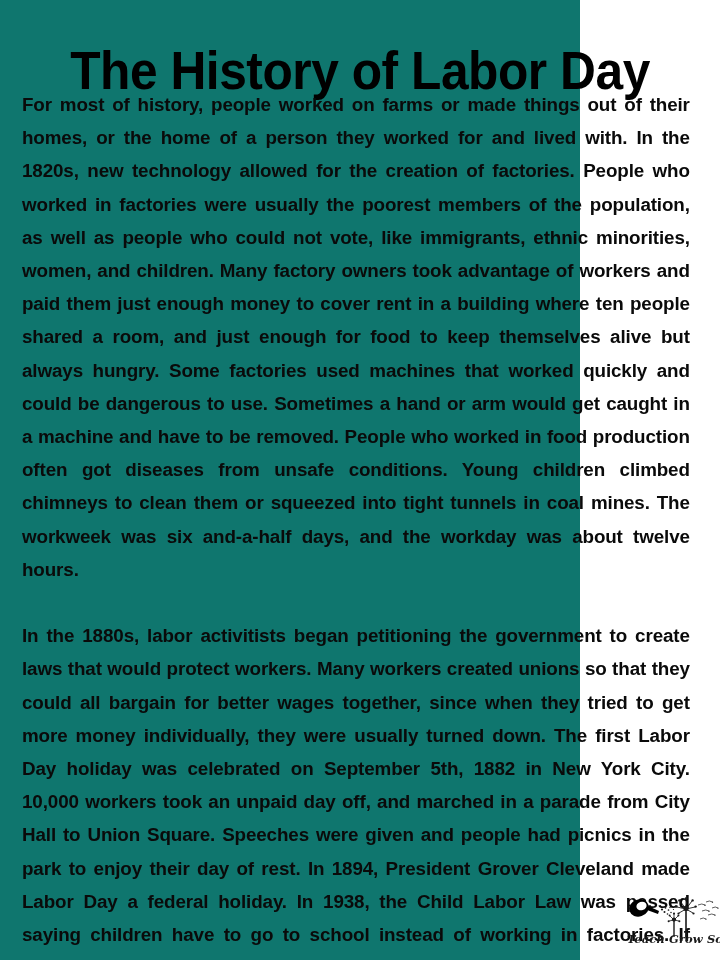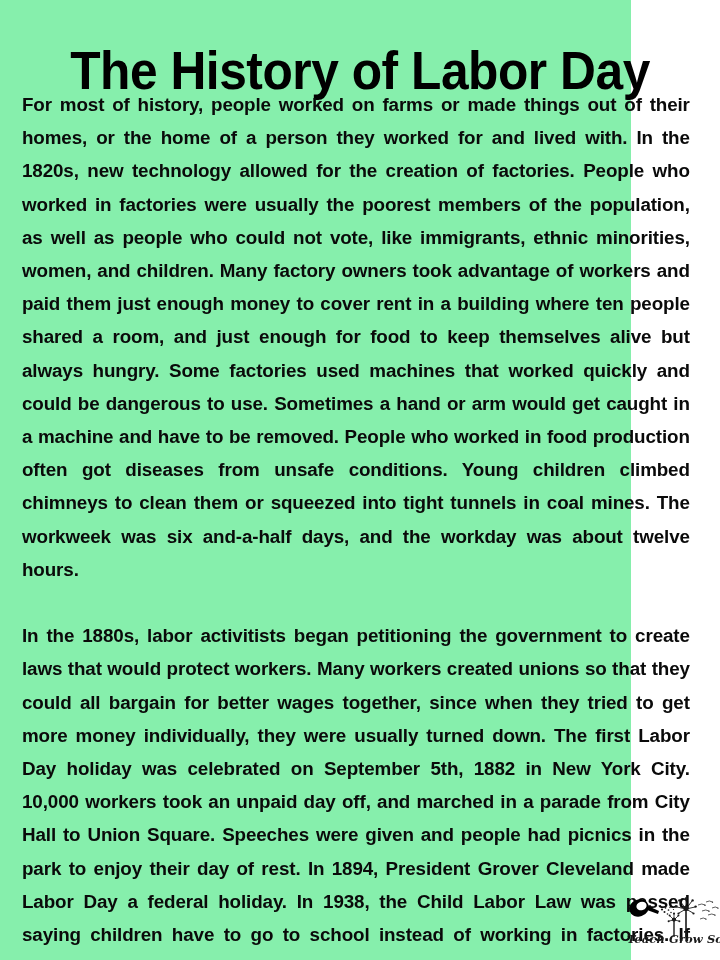--- a/index.html
+++ b/index.html
@@ -11,24 +11,24 @@
     width: 720px;
     height: 960px;
     overflow: hidden;
     font-family: "DejaVu Sans", sans-serif;
     color: #000000;
     position: relative;
   }
 
   .page {
     position: relative;
-    width: 631px;
+    width: 580px;
     height: 960px;
     box-sizing: border-box;
-    background: #86efac;
+    background: #0f766e;
   }
 
   
   .title {
     position: absolute;
     left: 0;
     top: 2px;
     width: 720px;
     text-align: center;
     font-family: "Liberation Sans", sans-serif;

